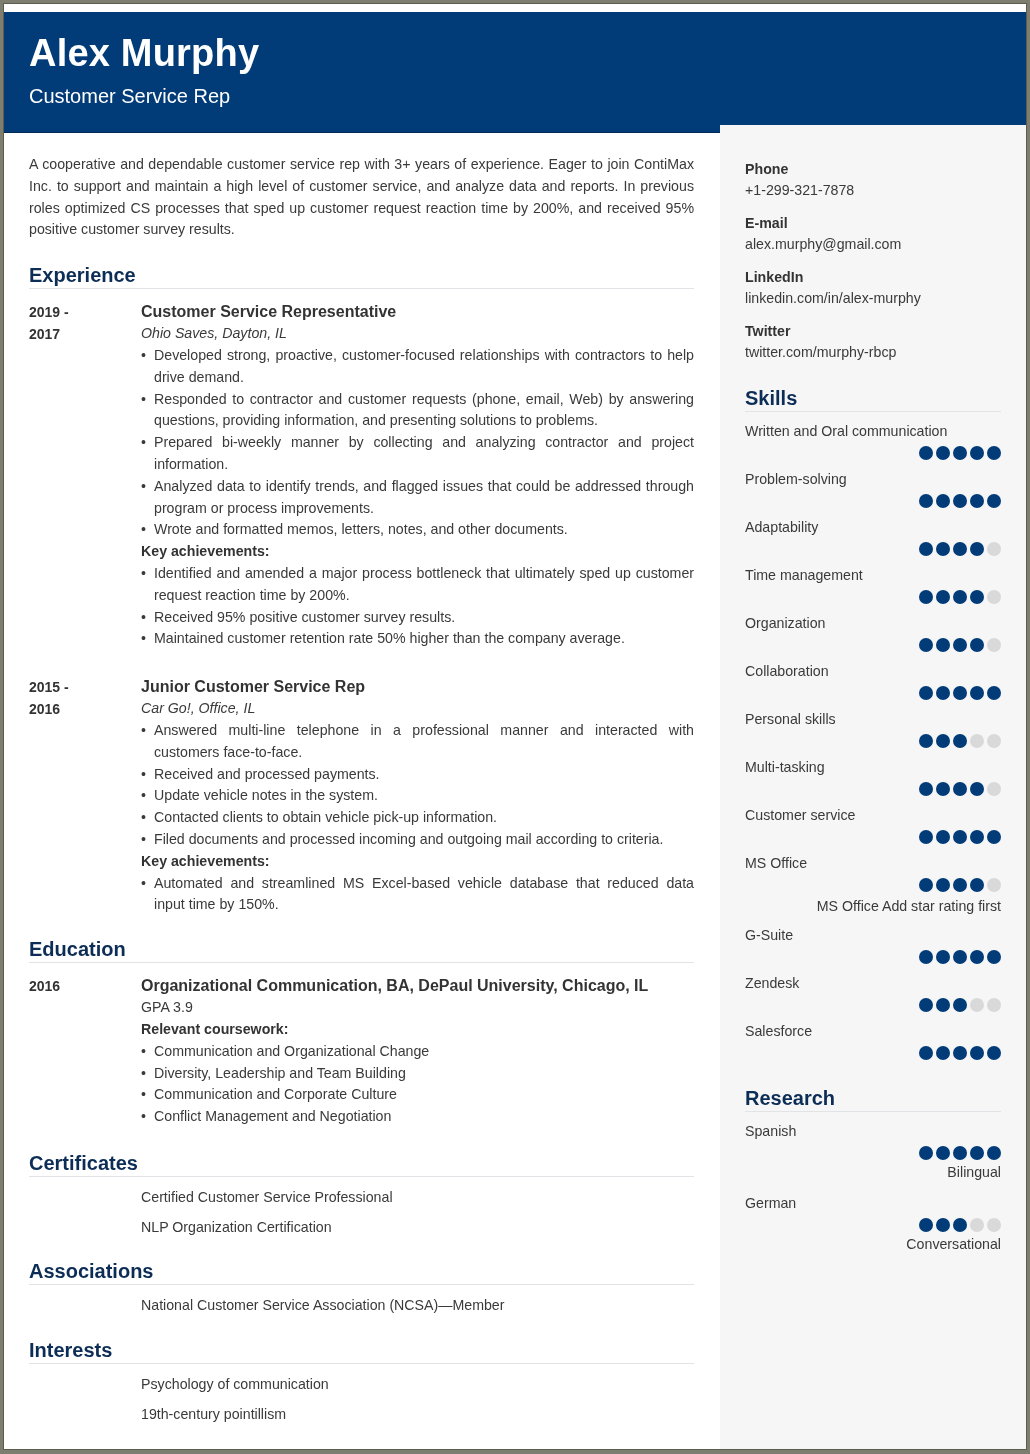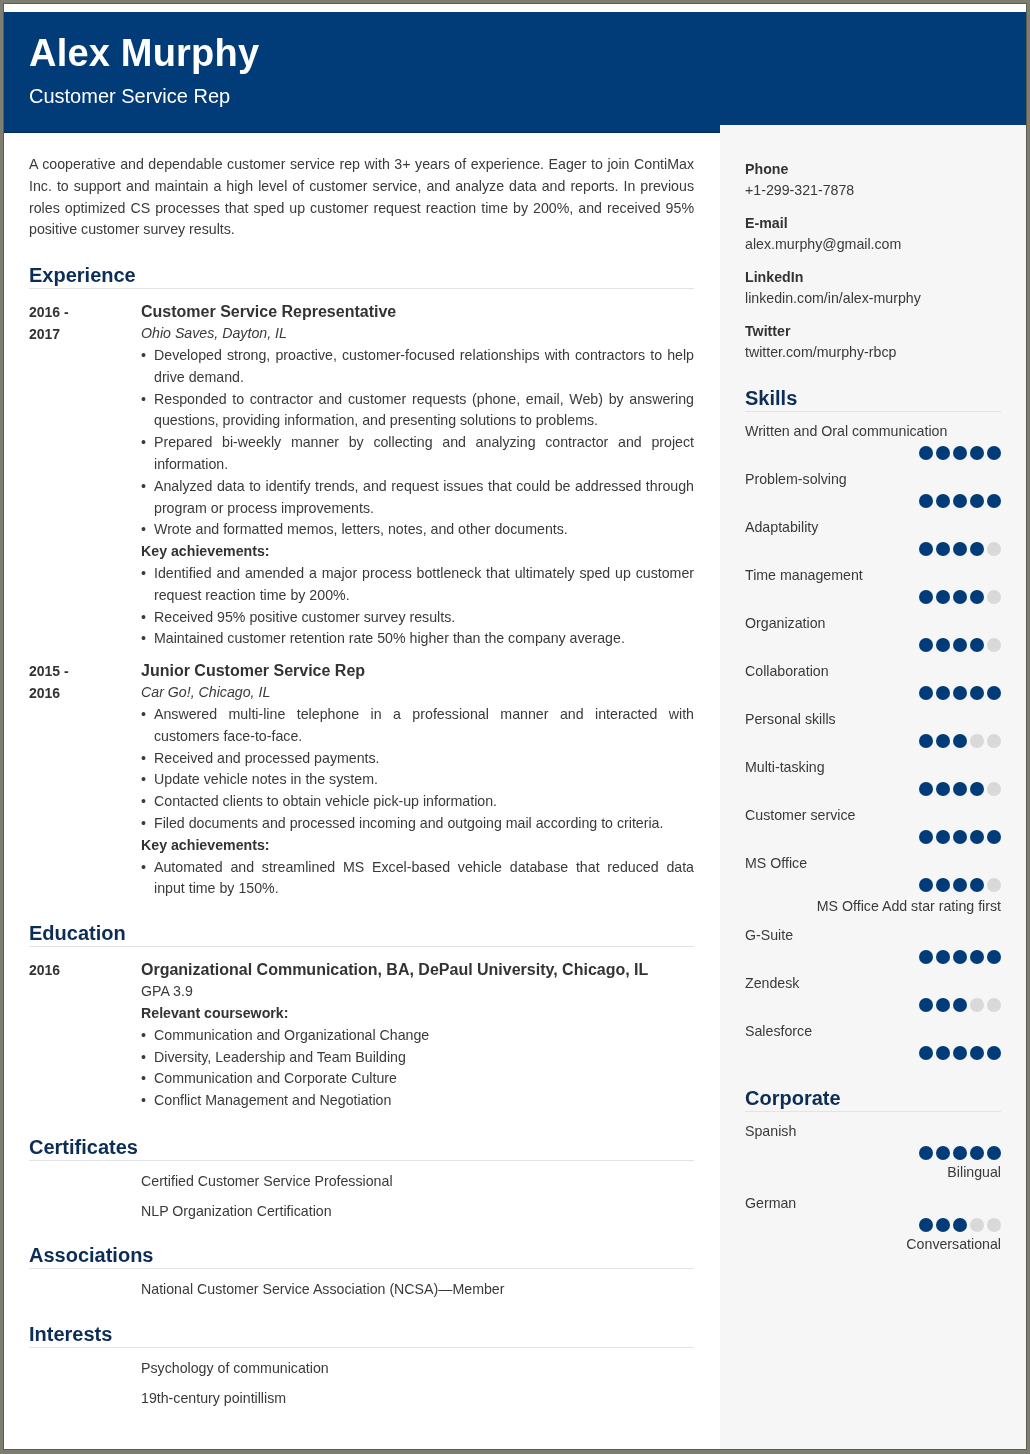--- a/index.html
+++ b/index.html
@@ -76,50 +76,50 @@
     <div class="title">Customer Service Rep</div>
   </div>
 
   <div class="main">
     <p class="summary">A cooperative and dependable customer service rep with 3+ years of experience. Eager to join ContiMax Inc. to support and maintain a high level of customer service, and analyze data and reports. In previous roles optimized CS processes that sped up customer request reaction time by 200%, and received 95% positive customer survey results.</p>
 
     <div class="sec-head exp-head">Experience</div>
 
     <div class="entry">
       <div class="date">
-        <div>2016 -</div>
+        <div>2019 -</div>
         <div>2017</div>
       </div>
       <div class="body">
         <div class="role">Customer Service Representative</div>
         <div class="company">Ohio Saves, Dayton, IL</div>
         <ul class="bullets">
           <li>Developed strong, proactive, customer-focused relationships with contractors to help drive demand.</li>
           <li>Responded to contractor and customer requests (phone, email, Web) by answering questions, providing information, and presenting solutions to problems.</li>
           <li>Prepared bi-weekly manner by collecting and analyzing contractor and project information.</li>
-          <li>Analyzed data to identify trends, and request issues that could be addressed through program or process improvements.</li>
+          <li>Analyzed data to identify trends, and flagged issues that could be addressed through program or process improvements.</li>
           <li>Wrote and formatted memos, letters, notes, and other documents.</li>
         </ul>
         <div class="subhead">Key achievements:</div>
         <ul class="bullets">
           <li>Identified and amended a major process bottleneck that ultimately sped up customer request reaction time by 200%.</li>
           <li>Received 95% positive customer survey results.</li>
           <li>Maintained customer retention rate 50% higher than the company average.</li>
         </ul>
       </div>
     </div>
 
-    <div class="entry" style="margin-top:10px;">
+    <div class="entry" style="margin-top:26px;">
       <div class="date">
         <div>2015 -</div>
         <div>2016</div>
       </div>
       <div class="body">
         <div class="role">Junior Customer Service Rep</div>
-        <div class="company">Car Go!, Chicago, IL</div>
+        <div class="company">Car Go!, Office, IL</div>
         <ul class="bullets">
           <li>Answered multi-line telephone in a professional manner and interacted with customers face-to-face.</li>
           <li>Received and processed payments.</li>
           <li>Update vehicle notes in the system.</li>
           <li>Contacted clients to obtain vehicle pick-up information.</li>
           <li>Filed documents and processed incoming and outgoing mail according to criteria.</li>
         </ul>
         <div class="subhead">Key achievements:</div>
         <ul class="bullets">
           <li>Automated and streamlined MS Excel-based vehicle database that reduced data input time by 150%.</li>
@@ -300,21 +300,21 @@
             <div class="dots">
               <span class="dot"></span>
               <span class="dot"></span>
               <span class="dot"></span>
               <span class="dot"></span>
               <span class="dot"></span>
             </div>
           </div>
         </div>
 
-      <div class="side-head lang-head">Corporate</div>
+      <div class="side-head lang-head">Research</div>
       <div id="languages-list">
           <div class="skill" style="margin-top: 9px;">
             <div class="skill-name">Spanish</div>
             <div class="dots">
               <span class="dot"></span>
               <span class="dot"></span>
               <span class="dot"></span>
               <span class="dot"></span>
               <span class="dot"></span>
             </div>

